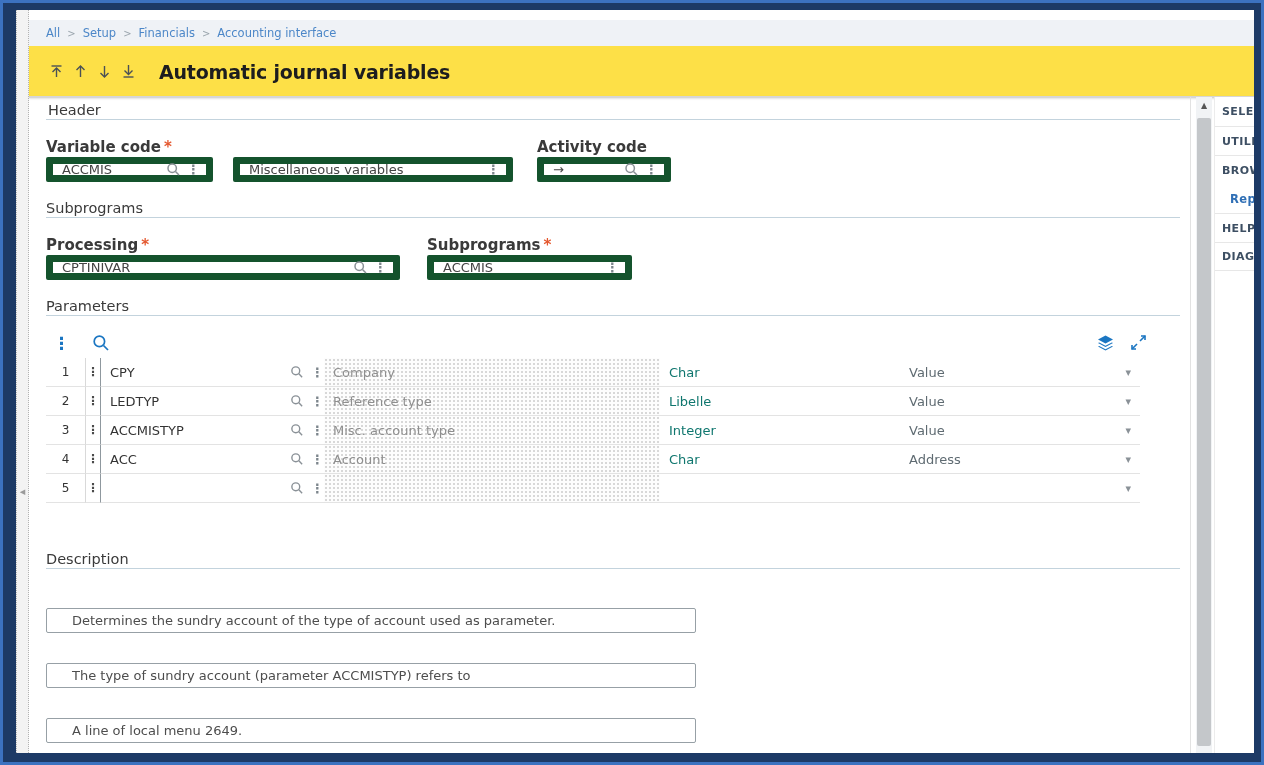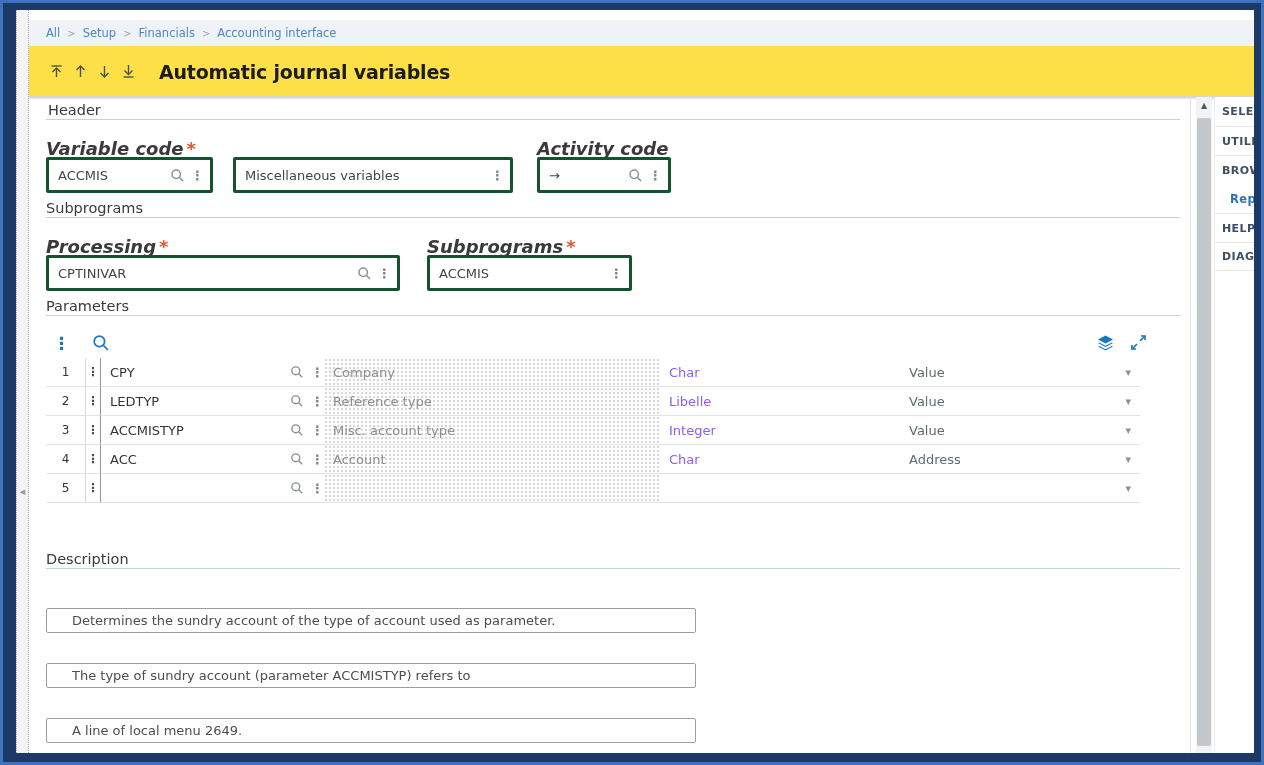--- a/index.html
+++ b/index.html
@@ -44,26 +44,26 @@
   .nav-btn svg { stroke:#4a5056; }
   .page-title { font-size:19px; font-weight:700; color:#1d1d1f; letter-spacing:-0.2px; }
 
   .band-divider { position:absolute; left:13px; top:86px; right:0; height:2px;
     background:#d6d6d6; box-shadow:0 1px 2px rgba(0,0,0,.12); }
 
   
   .section-label { position:absolute; font-size:14.5px; color:#3a3a3a; }
   .section-line { position:absolute; height:1px; background:#c3d3dd; }
 
-  .field-label { position:absolute; font-size:18px; font-weight:700; color:#3a3a3a;font-style:italic; }
+  .field-label { position:absolute; font-size:15px; font-weight:700; color:#3a3a3a; }
   .req { color:#e4572e; margin-left:3px; }
 
   .input-box {
-    position:absolute; height:36px; background:#fff;
-    border:3px solid #14532d; border-radius:2px;
+    position:absolute; height:25px; background:#fff;
+    border:7px solid #14532d; border-radius:2px;
     display:flex; align-items:center; padding:0 6px 0 9px;
     font-size:13px; color:#444;
   }
   .input-box .val { flex:1 1 auto; white-space:nowrap; overflow:hidden; }
   .icon-mag { width:15px; height:15px; flex:0 0 auto; margin-left:4px; cursor:pointer; }
   .icon-mag svg { stroke:#8a9197; }
   .icon-dots { flex:0 0 auto; color:#7c858c; font-size:13px; font-weight:700; margin-left:6px; cursor:pointer; line-height:1; }
 
   
   .tbl-toolbar-left { position:absolute; display:flex; align-items:center; gap:22px; }
@@ -81,21 +81,21 @@
   }
   .th.sel { background:#4e7386; }
   .td { display:flex; align-items:center; border-bottom:1px solid #e3e3e3; }
   .c-num   { width:40px; justify-content:center; font-size:12px; color:#333; border-right:1px solid #d9d9d9; }
   .c-hnd   { width:14px; justify-content:center; color:#4a4a4a; font-size:12px; font-weight:700; }
   .c-code  { width:224px; padding-left:9px; color:#333; border-left:1px solid #8f989e; }
   .c-code .spacer { flex:1; }
   .c-title { width:336px; padding-left:9px; color:#8f8f8f;
     background-image:radial-gradient(#d8d8d8 0.9px, transparent 0.9px);
     background-size:4px 4px; background-color:#fdfdfd; }
-  .c-ptype { width:240px; padding-left:9px; color:#8b5cf6; }
+  .c-ptype { width:240px; padding-left:9px; color:#0f766e; }
   .c-atype { width:240px; padding-left:9px; color:#5f6b72; }
   .c-atype .caret { margin-left:auto; margin-right:9px; color:#8a9197; font-size:11px; cursor:pointer; }
 
   
   .desc-box {
     position:absolute; left:30px; width:650px; height:25px;
     border:1px solid #97a0a6; border-radius:2px; background:#fff;
     display:flex; align-items:center; padding-left:25px;
     font-size:13px; color:#4d4d4d; white-space:nowrap; overflow:hidden;
   }

